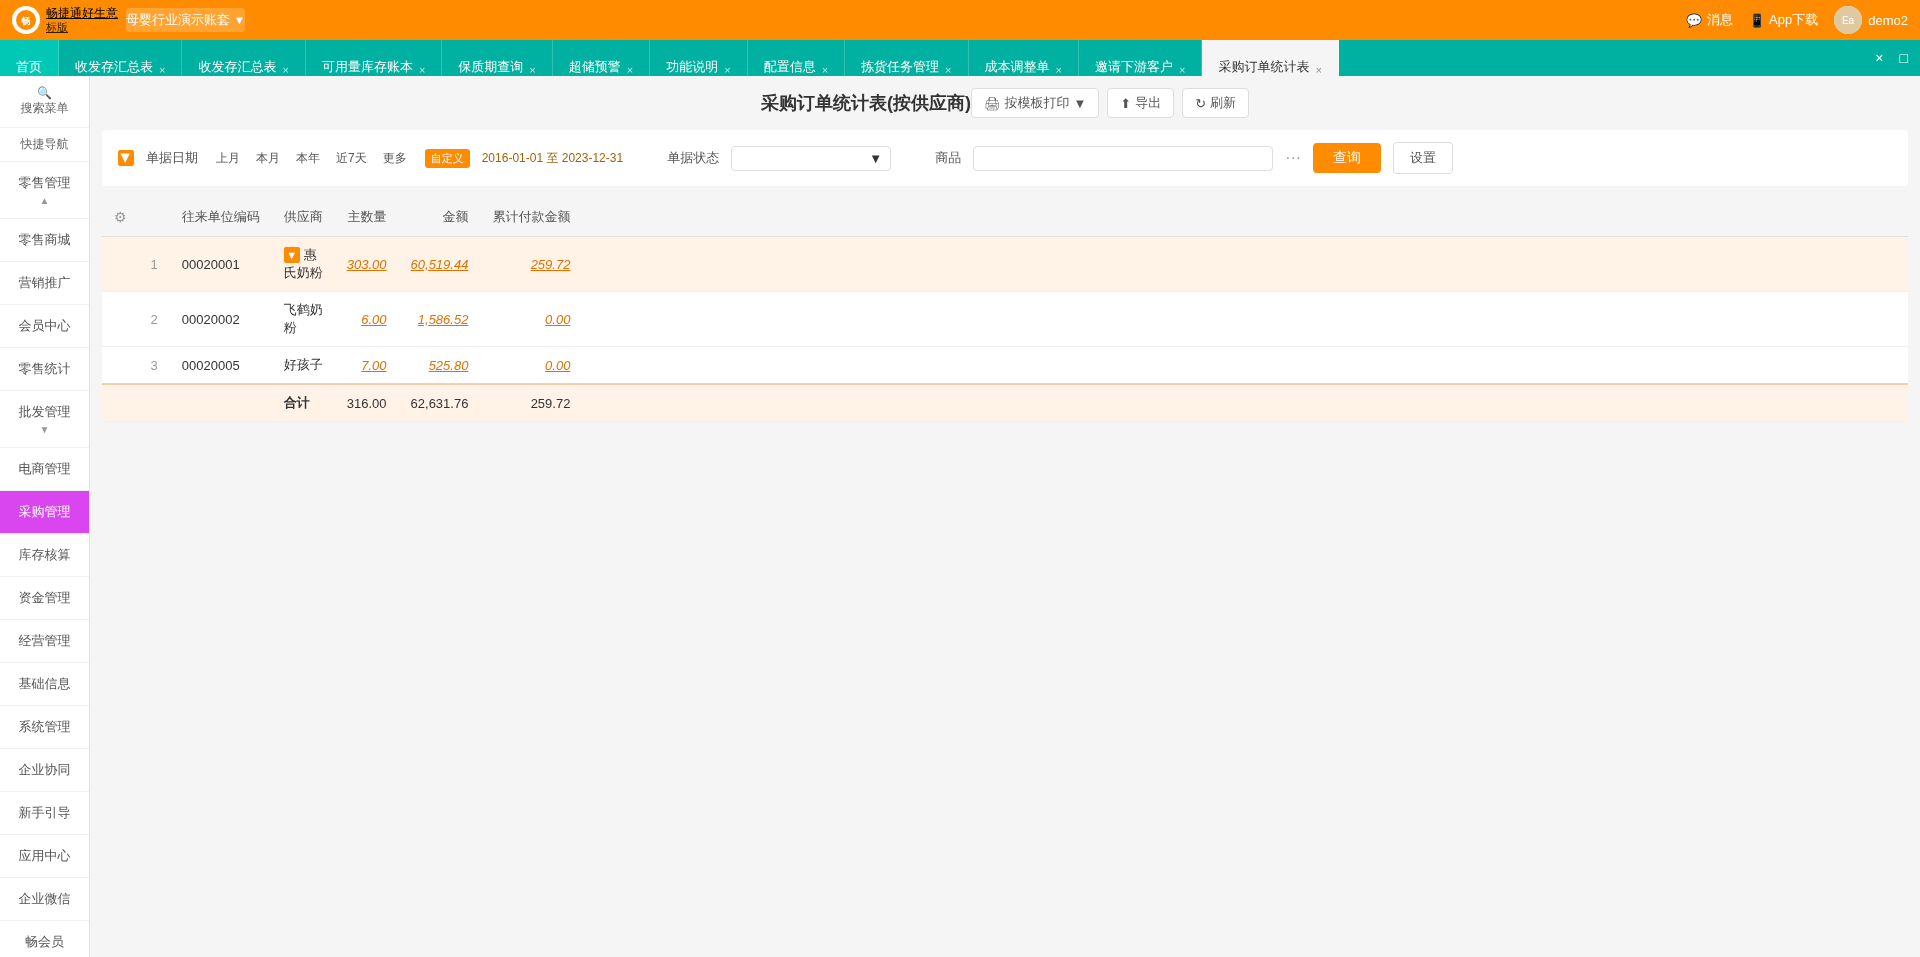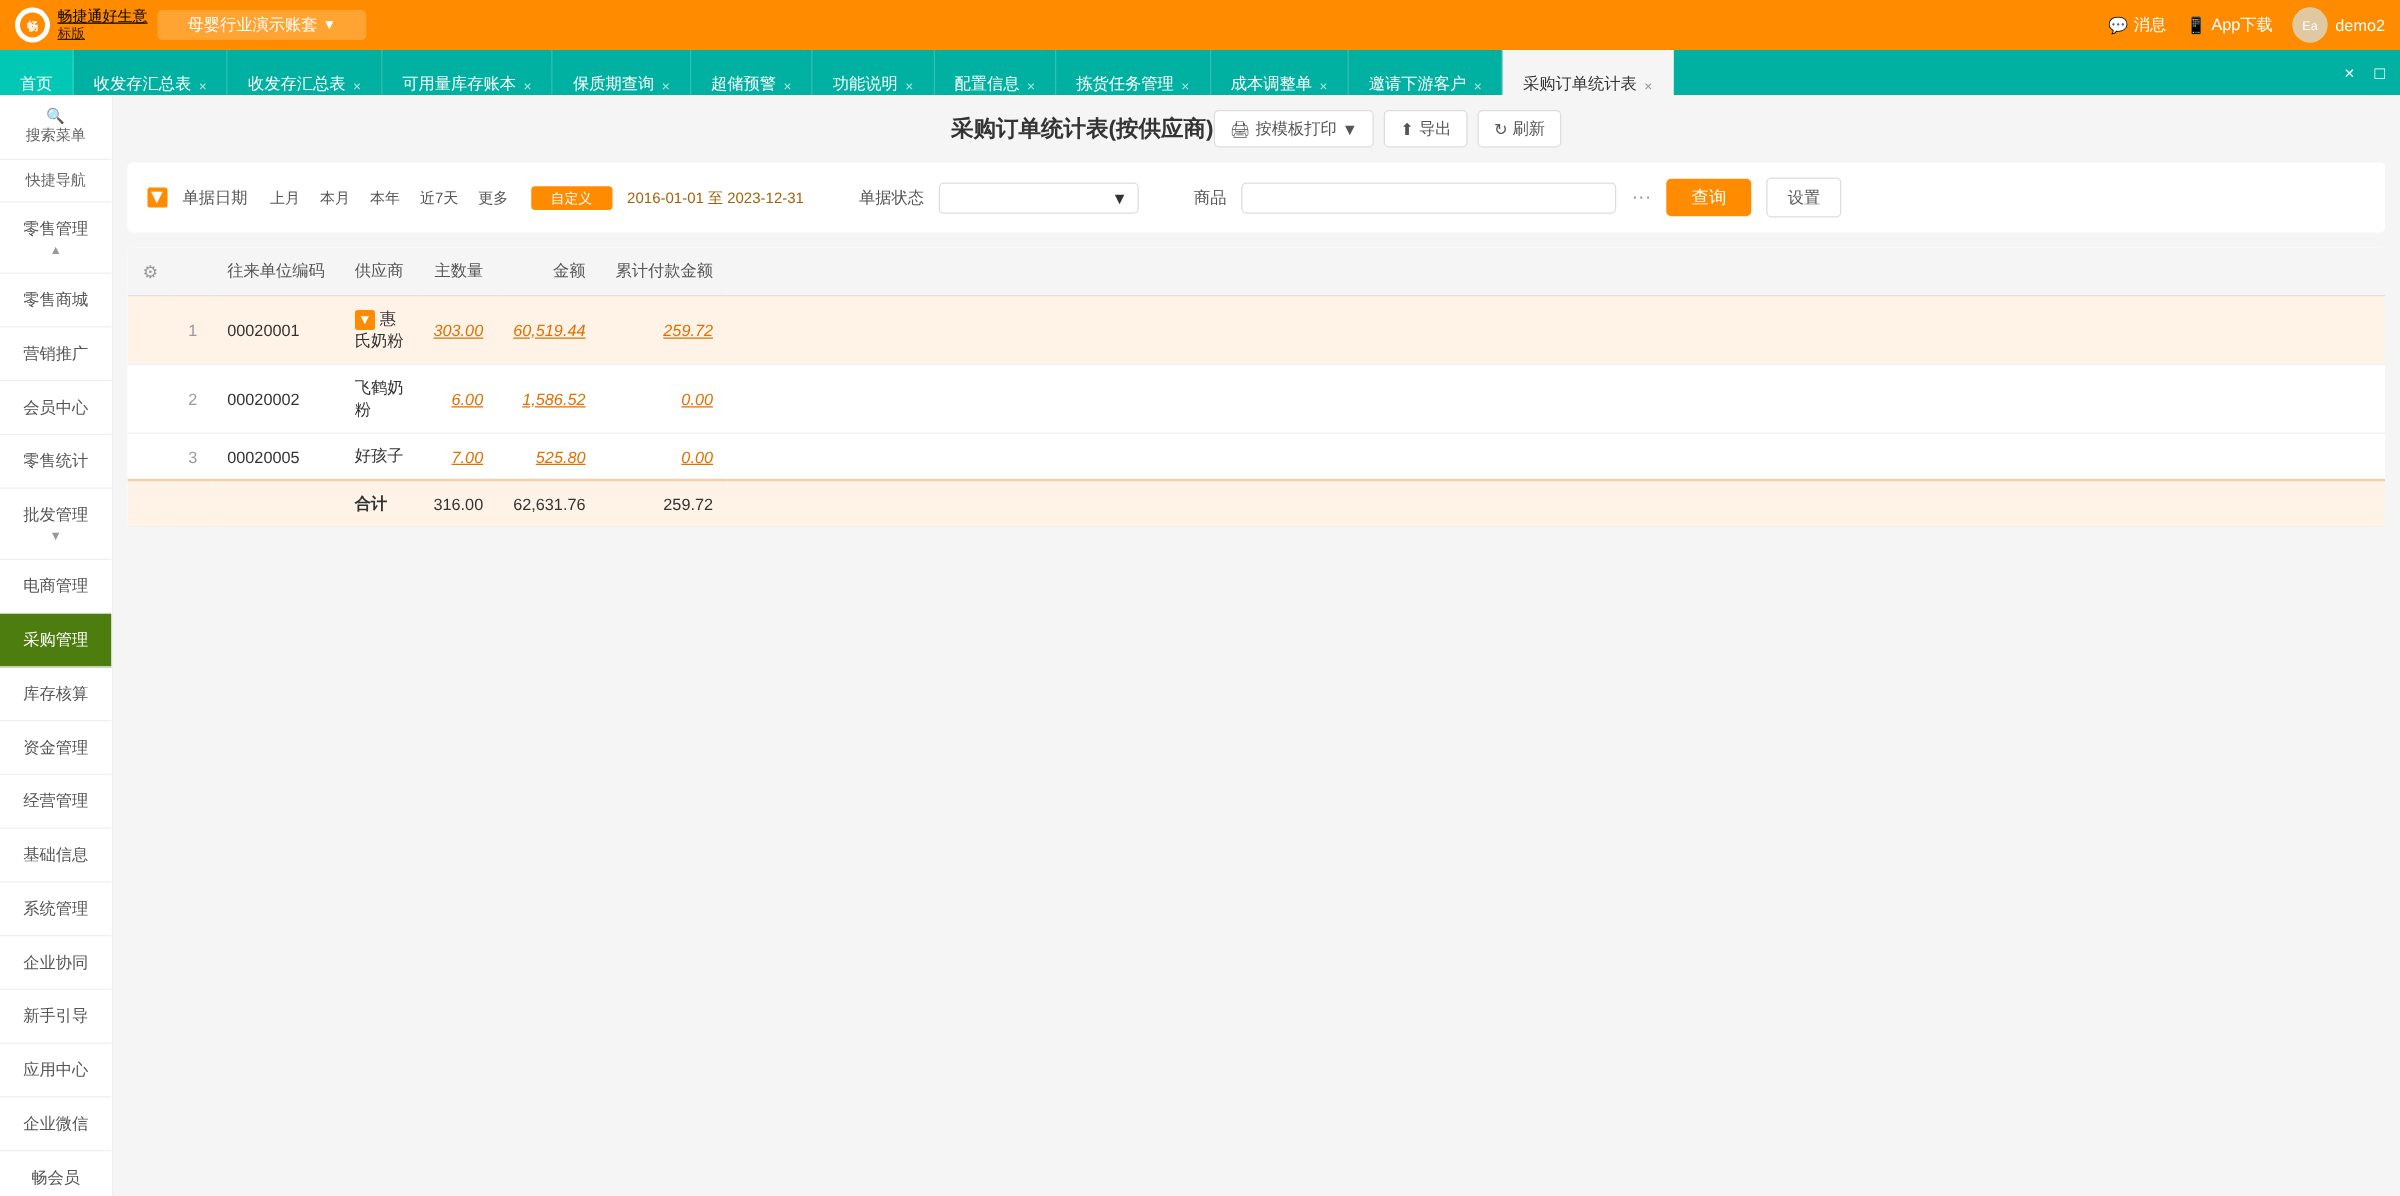--- a/index.html
+++ b/index.html
@@ -4,21 +4,21 @@
   <style>
     * { box-sizing: border-box; margin: 0; padding: 0; }
     body { font-family: 'Microsoft YaHei', Arial, sans-serif; font-size: 13px; color: #333; background: #f5f5f5; display: flex; flex-direction: column; height: 957px; overflow: hidden; }
 
     
     .top-bar { height: 40px; background: #ff8c00; display: flex; align-items: center; justify-content: space-between; padding: 0 12px; flex-shrink: 0; }
     .top-bar-left { display: flex; align-items: center; gap: 8px; }
     .logo-area { display: flex; align-items: center; gap: 6px; }
     .logo-icon { width: 28px; height: 28px; background: #fff; border-radius: 50%; display: flex; align-items: center; justify-content: center; font-size: 12px; color: #ff8c00; font-weight: bold; }
     .logo-text { color: #000000; font-size: 12px; line-height: 1.2; text-decoration: underline; }
-    .store-selector { display: flex; align-items: center; gap: 4px; color: #fff; font-size: 13px; cursor: pointer; background: rgba(255,255,255,0.2); padding: 3px 24px; border-radius: 4px; }
+    .store-selector { display: flex; align-items: center; gap: 4px; color: #fff; font-size: 13px; cursor: pointer; background: rgba(255,255,255,0.2); padding: 3px 0; border-radius: 4px; }
     .top-bar-right { display: flex; align-items: center; gap: 16px; }
     .top-bar-btn { color: #fff; font-size: 13px; cursor: pointer; display: flex; align-items: center; gap: 4px; }
     .user-avatar { width: 28px; height: 28px; border-radius: 50%; background: #e0e0e0; display: flex; align-items: flex-start; justify-content: center; overflow: hidden; }
     .username { color: #fff; font-size: 13px; }
 
     
     .nav-tabs { height: 36px; background: #00b0a0; display: flex; align-items: stretch; flex-shrink: 0; overflow: hidden; }
     .nav-tab { display: flex; align-items: flex-end; padding: 0 16px; color: #fff; font-size: 13px; cursor: pointer; white-space: nowrap; border-right: 1px solid rgba(255,255,255,0.2); position: relative; }
     .nav-tab.active { background: #f5f5f5; color: #333; }
     .nav-tab .close-x { margin-left: 6px; font-size: 11px; color: inherit; opacity: 0.7; }
@@ -29,39 +29,39 @@
 
     
     .main-layout { display: flex; flex: 1; overflow: hidden; }
 
     
     .sidebar { width: 90px; background: #fff; border-right: 1px solid #e0e0e0; flex-shrink: 0; overflow-y: auto; display: flex; flex-direction: column; }
     .sidebar-search { padding: 10px 8px; border-bottom: 1px solid #f0f0f0; }
     .sidebar-search-btn { width: 100%; text-align: center; font-size: 12px; color: #666; cursor: pointer; }
     .sidebar-nav-btn { padding: 8px 0; text-align: center; font-size: 12px; color: #666; cursor: pointer; border-bottom: 1px solid #f0f0f0; }
     .sidebar-item { padding: 12px 0; text-align: center; font-size: 13px; color: #555; cursor: pointer; border-bottom: 1px solid #f0f0f0; display: flex; flex-direction: column; align-items: center; gap: 3px; }
-    .sidebar-item.active { background: #4d7c0f; color: #fff; }
+    .sidebar-item.active { background: #d946ef; color: #fff; }
     .sidebar-arrow { font-size: 10px; color: #999; }
 
     
     .content { flex: 1; overflow-y: auto; background: #f5f5f5; padding: 12px; }
     .page-header { display: flex; align-items: center; justify-content: center; margin-bottom: 12px; }
     .page-title { font-size: 18px; font-weight: 600; color: #333; }
     .header-actions { display: flex; align-items: center; gap: 8px; }
     .btn-print { background: #fff; border: 1px solid #ddd; color: #555; padding: 5px 12px; border-radius: 4px; cursor: pointer; font-size: 13px; display: flex; align-items: center; gap: 4px; }
     .btn-export { background: #fff; border: 1px solid #ddd; color: #555; padding: 5px 12px; border-radius: 4px; cursor: pointer; font-size: 13px; display: flex; align-items: center; gap: 4px; }
     .btn-refresh { background: #fff; border: 1px solid #ddd; color: #555; padding: 5px 12px; border-radius: 4px; cursor: pointer; font-size: 13px; display: flex; align-items: center; gap: 4px; }
 
     
     .filter-panel { background: #fff; border-radius: 4px; padding: 12px 16px; margin-bottom: 12px; }
     .filter-row { display: flex; align-items: center; gap: 12px; flex-wrap: wrap; }
     .filter-label { font-size: 13px; color: #555; white-space: nowrap; }
     .date-quick-btns { display: flex; gap: 4px; }
     .date-quick-btn { padding: 2px 6px; font-size: 12px; border: none; background: none; cursor: pointer; color: #555; }
-    .date-custom-badge { background: #ff8c00; color: #fff; padding: 2px 16px; border-radius: 3px; font-size: 11px; cursor: pointer; }
+    .date-custom-badge { background: #ff8c00; color: #fff; padding: 2px 6px; border-radius: 3px; font-size: 11px; cursor: pointer; }
     .date-range-text { font-size: 12px; color: #a16207; }
     .filter-select { border: 1px solid #ddd; padding: 4px 8px; border-radius: 4px; font-size: 13px; min-width: 120px; cursor: pointer; background: #fff; display: flex; align-items: center; justify-content: space-between; }
     .filter-input { border: 1px solid #ddd; padding: 4px 8px; border-radius: 4px; font-size: 13px; width: 200px; }
     .btn-query { background: #ff8c00; color: #fff; border: none; padding: 6px 20px; border-radius: 4px; cursor: pointer; font-size: 14px; font-weight: 500; }
     .btn-settings { background: #fff; border: 1px solid #ddd; color: #555; padding: 6px 16px; border-radius: 4px; cursor: pointer; font-size: 13px; }
     .filter-collapse-btn { background: #fff6f0; border: 1px solid #ffd8b0; color: #ff8c00; padding: 2px 6px; border-radius: 3px; cursor: pointer; font-size: 12px; }
     .toggle-icon { display: inline-block; transform: rotate(90deg); width: 16px; height: 16px; background: #ff8c00; color: #fff; border-radius: 2px; text-align: center; line-height: 16px; font-size: 12px; cursor: pointer; }
 
     
     .table-container { background: #fff; border-radius: 4px; overflow: auto; }

